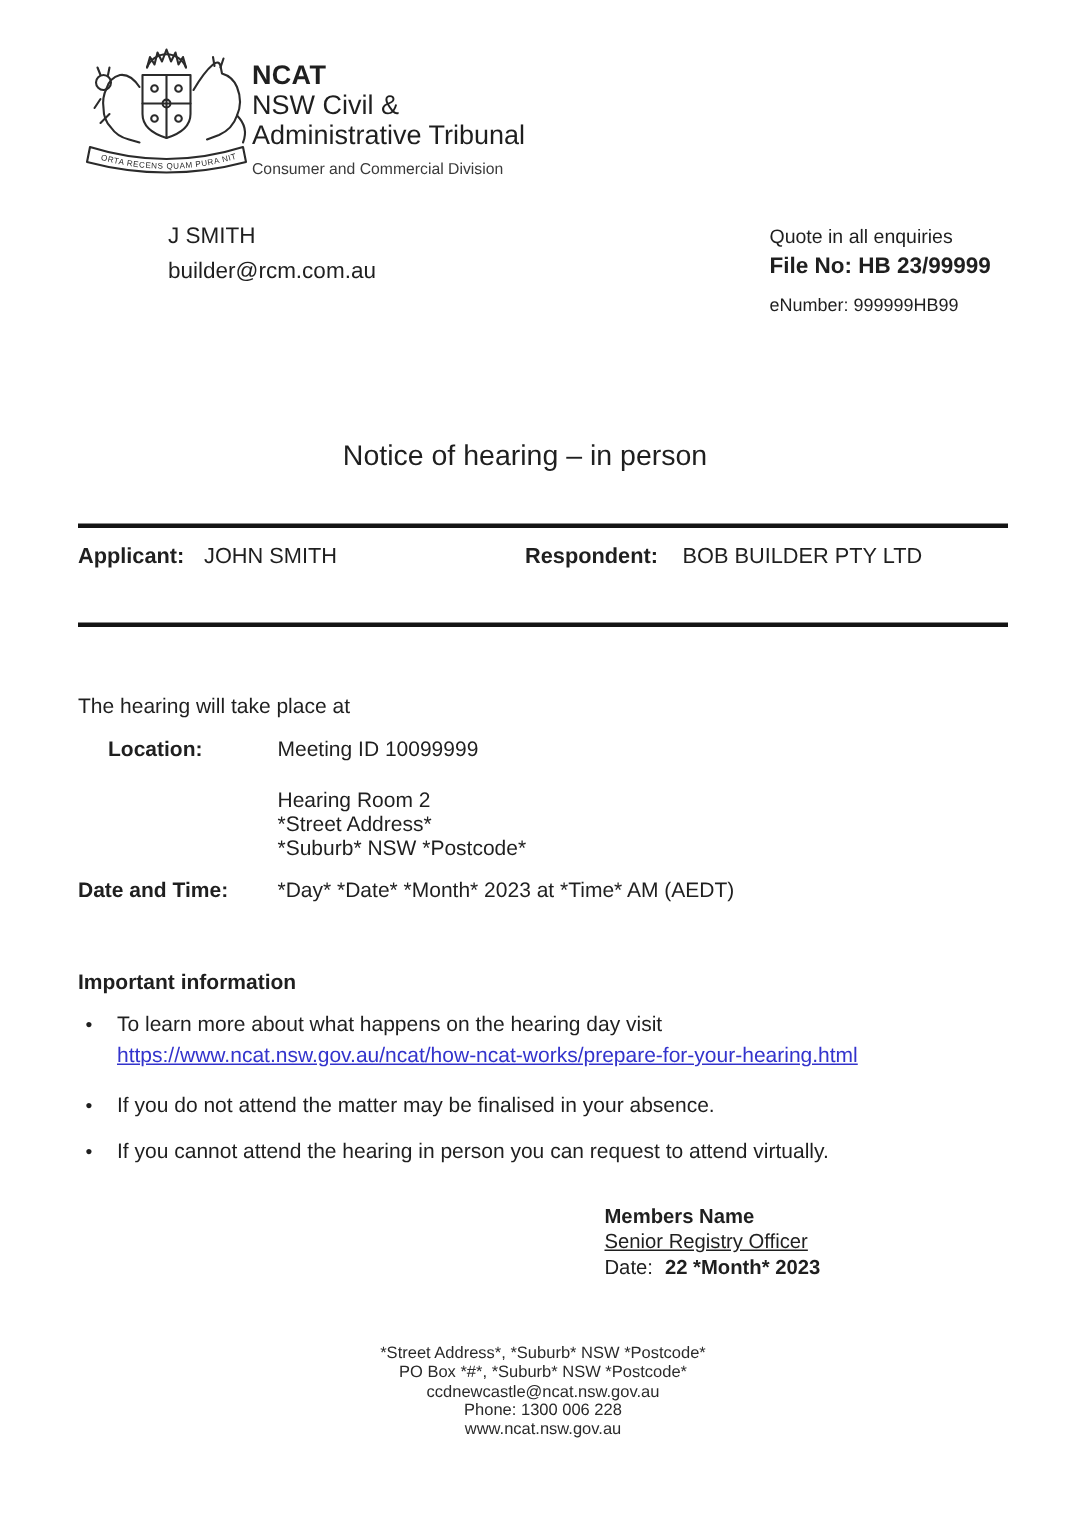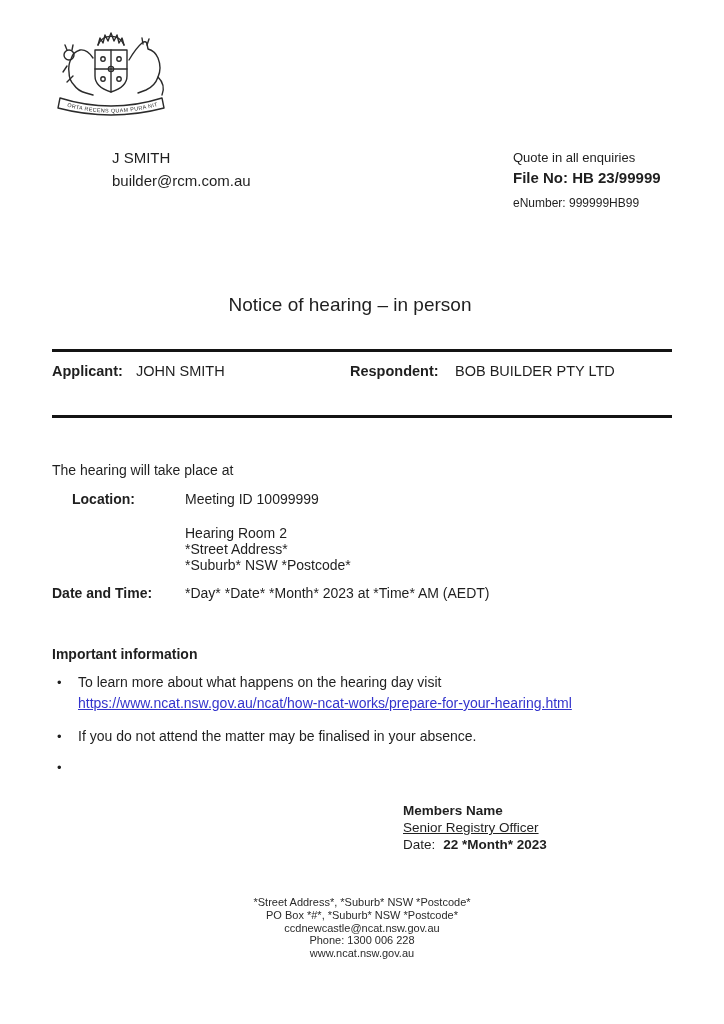--- a/index.html
+++ b/index.html
@@ -118,20 +118,26 @@
       <path d="M5 74 q51 16 102 0 l2 10 q-53 14 -106 0 z" fill="#ffffff"></path>
     </g>
     <defs>
       <path id="mottoPath" d="M10 82 q46 13 92 0"></path>
     </defs>
     <text font-size="5.4" font-family="Liberation Sans, sans-serif" fill="#2b2b2b" letter-spacing="0.4">
       <textPath href="#mottoPath" startOffset="2">ORTA RECENS QUAM PURA NITES</textPath>
     </text>
   </svg>
 
+  <div class="abs brand">
+    <div class="acronym">NCAT</div>
+    <div class="orgline">NSW Civil &amp;</div>
+    <div class="orgline">Administrative Tribunal</div>
+    <div class="division">Consumer and Commercial Division</div>
+  </div>
 
   <div class="abs addressee">
     <div>J SMITH</div>
     <div>builder@rcm.com.au</div>
   </div>
 
   <div class="abs enquiries">
     <div class="note">Quote in all enquiries</div>
     <div class="fileno">File No: HB 23/99999</div>
     <div class="enumber">eNumber: 999999HB99</div>
@@ -169,20 +175,21 @@
     <span><span>To learn more about what happens on the hearing day visit </span><a class="link">https://www.ncat.nsw.gov.au/ncat/how-ncat-works/prepare-for-your-hearing.html</a></span>
   </div>
 
   <div class="abs bullet b2">
     <span class="dot">•</span>
     <span>If you do not attend the matter may be finalised in your absence.</span>
   </div>
 
   <div class="abs bullet b3">
     <span class="dot">•</span>
+    <span>If you cannot attend the hearing in person you can request to attend virtually.</span>
   </div>
 
   <div class="abs signature">
     <div class="sig-name">Members Name</div>
     <div class="sig-role">Senior Registry Officer</div>
     <div>
       <span>Date:</span><span class="sig-date-val">22 *Month* 2023</span>
     </div>
   </div>
 

